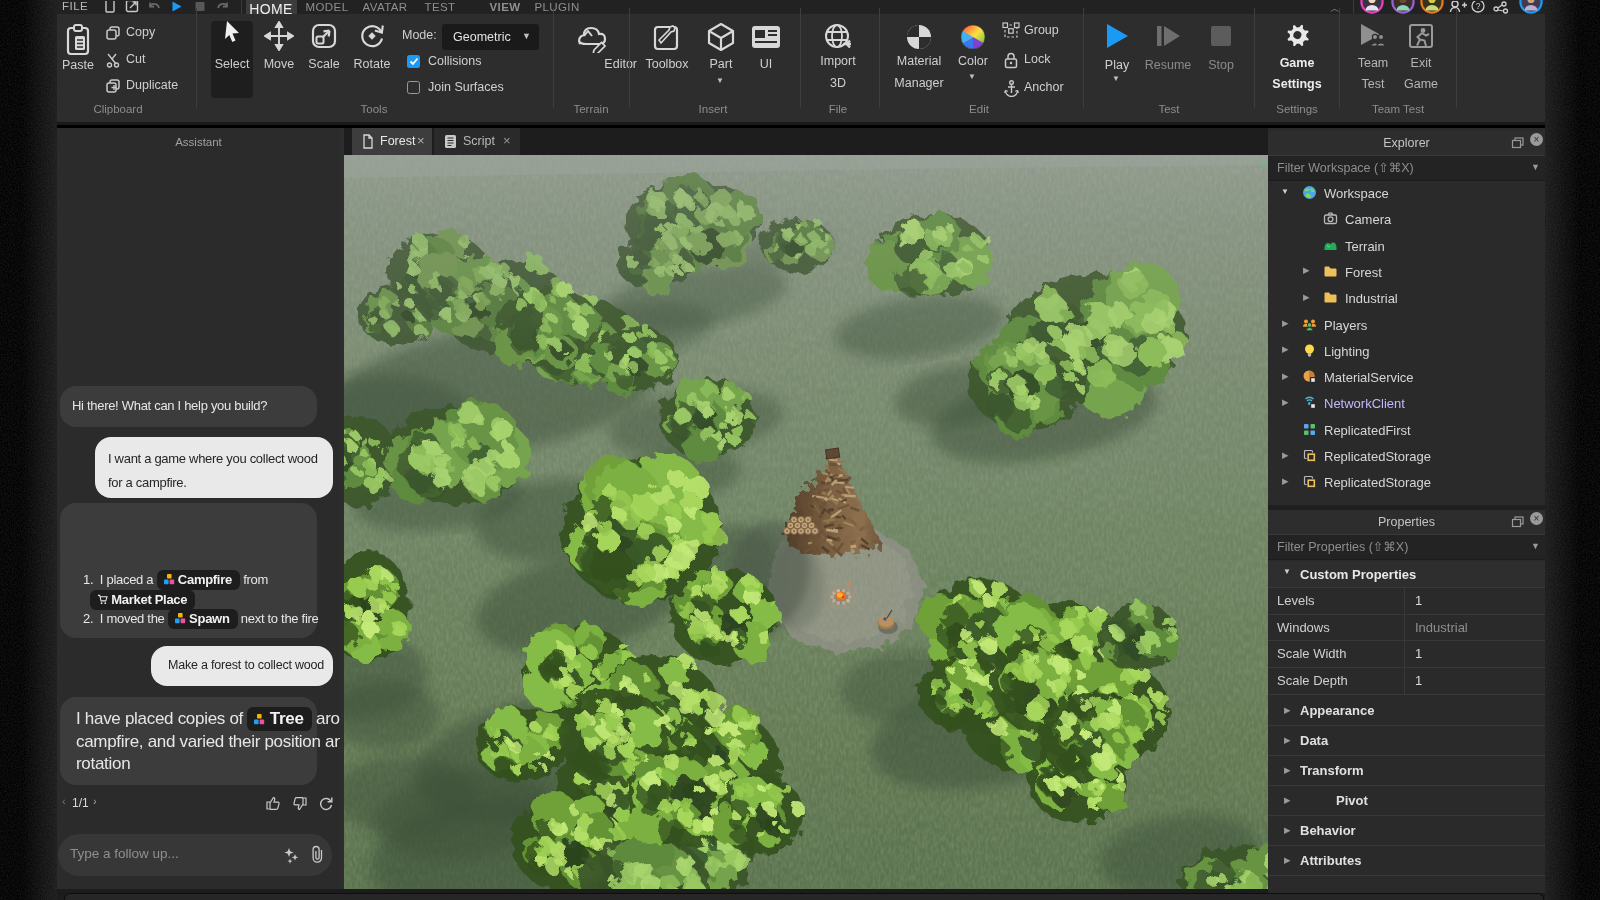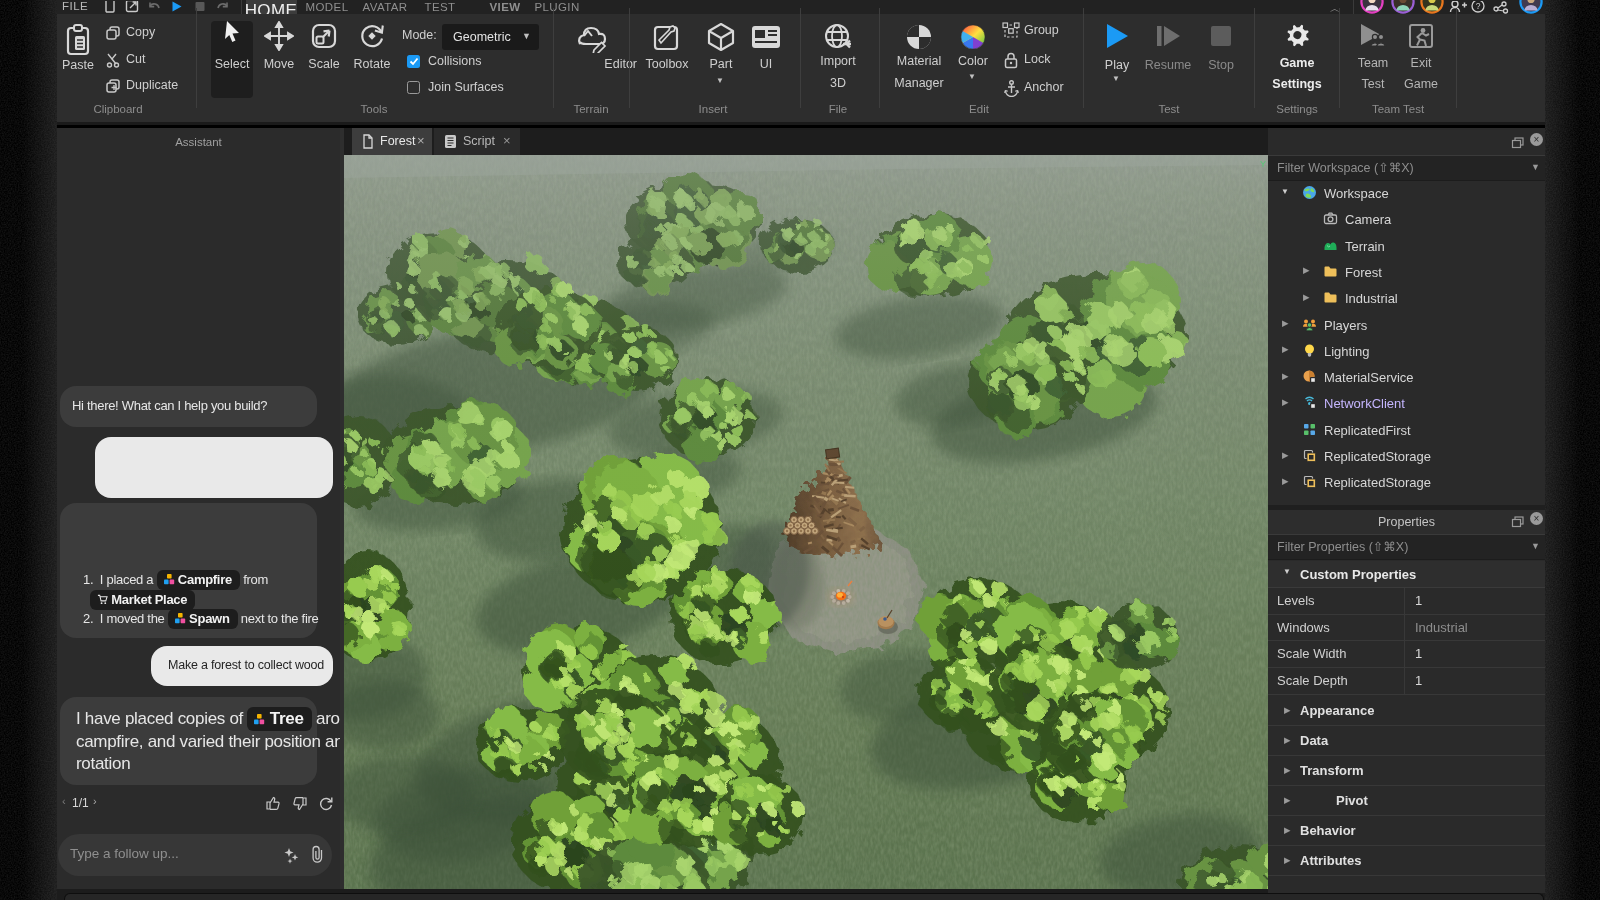--- a/index.html
+++ b/index.html
@@ -30,21 +30,21 @@
       </svg></div>
 <div class="abs" style="left:194px;top:0px;width:14px;height:13px;"><svg width="12" height="13" viewBox="0 2 12 13">
         <rect x="1.5" y="3" width="9" height="9" rx="1" fill="#585858"></rect>
       </svg></div>
 <div class="abs" style="left:215px;top:0px;width:14px;height:13px;"><svg width="15" height="13" viewBox="0 2 15 13">
         <path d="M12 7 a5 5 0 0 0 -9 2" fill="none" stroke="#6c6c6c" stroke-width="1.6"></path>
         <path d="M12 3.4 V7.6 H7.8" fill="none" stroke="#6c6c6c" stroke-width="1.6"></path>
       </svg></div>
 <div class="abs" style="left:241px;top:0;width:1px;height:14px;background:#3a3a3a;"></div>
 <div class="abs" style="left:246px;top:0;width:51px;height:14px;background:#3c3c3c;"></div>
-<div class="abs" style="left:231px;top:1px;width:80px;text-align:center;color:#f0f0f0;font-size:17px;letter-spacing:0.4px;">HOME</div>
+<div class="abs" style="left:231px;top:1px;width:80px;text-align:center;color:#f0f0f0;font-size:14px;letter-spacing:0.4px;">HOME</div>
 <div class="abs" style="left:287px;top:1px;width:80px;text-align:center;color:#8f8f8f;font-size:11.5px;letter-spacing:0.4px;">MODEL</div>
 <div class="abs" style="left:345px;top:1px;width:80px;text-align:center;color:#8f8f8f;font-size:11.5px;letter-spacing:0.4px;">AVATAR</div>
 <div class="abs" style="left:400px;top:1px;width:80px;text-align:center;color:#8f8f8f;font-size:11.5px;letter-spacing:0.4px;">TEST</div>
 <div class="abs" style="left:465px;top:1px;width:80px;text-align:center;color:#8f8f8f;font-size:11.5px;letter-spacing:0.4px;font-weight:bold;">VIEW</div>
 <div class="abs" style="left:517px;top:1px;width:80px;text-align:center;color:#8f8f8f;font-size:11.5px;letter-spacing:0.4px;">PLUGIN</div>
 <div class="abs" style="left:1330px;top:2px;color:#b5b5b5;font-size:10px;">︿</div>
 <div class="abs" style="left:1353px;top:0;width:1px;height:14px;background:#3a3a3a;"></div>
 <svg class="abs" style="left:1360px;top:-9px;" width="24" height="23" viewBox="0 0 24 23">
       <circle cx="12" cy="11" r="10.6" fill="#3b3340" stroke="#e33fc0" stroke-width="2.2"></circle>
       <circle cx="12" cy="8.5" r="3.6" fill="#f3d9c4"></circle>
@@ -270,20 +270,21 @@
 <div class="lbl abs" style="left:1376px;top:56px;width:90px;"><span style="color:#b5b5b5">Exit</span></div>
 <div class="lbl abs" style="left:1376px;top:77px;width:90px;"><span style="color:#b5b5b5">Game</span></div>
 <div class="seclbl abs" style="left:1353px;top:103px;width:90px;">Team Test</div>
 <div class="vdiv" style="left:1456px;top:8px;height:100px;"></div>
 <div class="abs" style="left:0;top:128px;width:1600px;height:772px;background:#1f1f1f;"></div>
 <div class="abs" style="left:57px;top:128px;width:283px;height:761px;background:#2b2b2b;"></div>
 <div class="abs" style="left:57px;top:131px;width:283px;height:22px;color:#a0a0a0;font-size:11.5px;text-align:center;line-height:22px;">Assistant</div>
 <div class="abs" style="left:60px;top:386px;width:257px;height:41px;background:#3c3c3c;border-radius:16px;"></div>
 <div class="abs" style="left:72px;top:398px;color:#e6e6e6;font-size:13px;letter-spacing:-0.3px;">Hi there! What can I help you build?</div>
 <div class="abs" style="left:95px;top:437px;width:238px;height:61px;background:#e9e9e9;border-radius:16px;"></div>
+<div class="abs" style="left:108px;top:447px;color:#252525;font-size:13px;letter-spacing:-0.3px;line-height:24px;">I want a game where you collect wood<br>for a campfire.</div>
 <div class="abs" style="left:60px;top:503px;width:257px;height:135px;background:#3c3c3c;border-radius:16px;"></div>
 <div class="abs" style="left:83px;top:570px;color:#e6e6e6;font-size:13px;letter-spacing:-0.3px;line-height:19.5px;">1.&nbsp; I placed a <span style="background:#1d1d1d;border-radius:6px;padding:2px 8px 3px 7px;font-weight:bold;color:#f2f2f2;white-space:nowrap;"><svg width="11" height="11" viewBox="0 0 11 11" style="vertical-align:-1px">
           <rect x="3" y="0" width="4.6" height="4.6" rx="0.8" fill="#f5b400"></rect>
           <rect x="0" y="5.6" width="4.6" height="4.6" rx="0.8" fill="#20a0f0"></rect>
           <rect x="5.6" y="5.6" width="4.6" height="4.6" rx="0.8" fill="#f050a0"></rect>
         </svg> Campfire</span> from<br><span style="margin-left:7px"><span style="background:#1d1d1d;border-radius:6px;padding:2px 8px 3px 7px;font-weight:bold;color:#f2f2f2;white-space:nowrap;"><svg width="11" height="11" viewBox="0 0 12 12" style="vertical-align:-1px">
             <path d="M1 1.5 h2 l1.4 6 h5.2 l1.4 -4.5 H3.6" fill="none" stroke="#e8e8e8" stroke-width="1.1"></path>
             <circle cx="5" cy="10" r="1" fill="#e8e8e8"></circle>
             <circle cx="9" cy="10" r="1" fill="#e8e8e8"></circle>
           </svg> Market Place</span></span><br>2.&nbsp; I moved the <span style="background:#1d1d1d;border-radius:6px;padding:2px 8px 3px 7px;font-weight:bold;color:#f2f2f2;white-space:nowrap;"><svg width="11" height="11" viewBox="0 0 11 11" style="vertical-align:-1px">
@@ -2155,20 +2156,21 @@
         <circle cx="877" cy="723" r="5" fill="#a9d56e" opacity="0.86"></circle>
         <circle cx="954" cy="717" r="5" fill="#a9d56e" opacity="0.81"></circle>
         <circle cx="902" cy="721" r="7" fill="#a9d56e" opacity="0.80"></circle>
         <circle cx="933" cy="735" r="9" fill="#9ac963" opacity="0.90"></circle>
         <circle cx="952" cy="721" r="9" fill="#9ac963" opacity="0.86"></circle>
       </g>
       <rect x="0" y="0" width="924" height="734" fill="url(#haze)"></rect>
       <text x="916" y="12" font-size="9" fill="#58c877" font-family="Liberation Sans">Y</text>
     </svg>
 <div class="abs" style="left:1268px;top:128px;width:277px;height:772px;background:#2a2a2a;"></div>
+<div class="abs" style="left:1268px;top:131px;width:277px;height:24px;background:#2d2d2d;color:#c4c4c4;font-size:12.5px;text-align:center;line-height:24px;">Explorer</div>
 <svg class="abs" style="left:1511px;top:137px" width="14" height="12" viewBox="0 0 14 12">
       <rect x="4" y="1" width="8" height="7" fill="none" stroke="#9a9a9a" stroke-width="1.2"></rect>
       <rect x="1.5" y="3.5" width="8" height="7" fill="#2d2d2d" stroke="#9a9a9a" stroke-width="1.2"></rect>
     </svg>
 <div class="abs" style="left:1530px;top:133px;width:13px;height:13px;border-radius:50%;background:#9a9a9a;color:#2d2d2d;font-size:10px;text-align:center;line-height:13px;">×</div>
 <div class="abs" style="left:1268px;top:155px;width:277px;height:26px;background:#232323;border-top:1px solid #3a3a3a;border-bottom:1px solid #1c1c1c;"></div>
 <div class="abs" style="left:1277px;top:160px;color:#8e8e8e;font-size:12.5px;">Filter Workspace (⇧⌘X)</div>
 <div class="abs" style="left:1531px;top:162px;color:#9a9a9a;font-size:9px;">▼</div>
 <div class="abs" style="left:1281px;top:187.0px;color:#cfcfcf;font-size:8px;">▼</div>
 <div class="abs" style="left:1302px;top:185.0px;"><svg width="15" height="15" viewBox="0 0 15 15">

